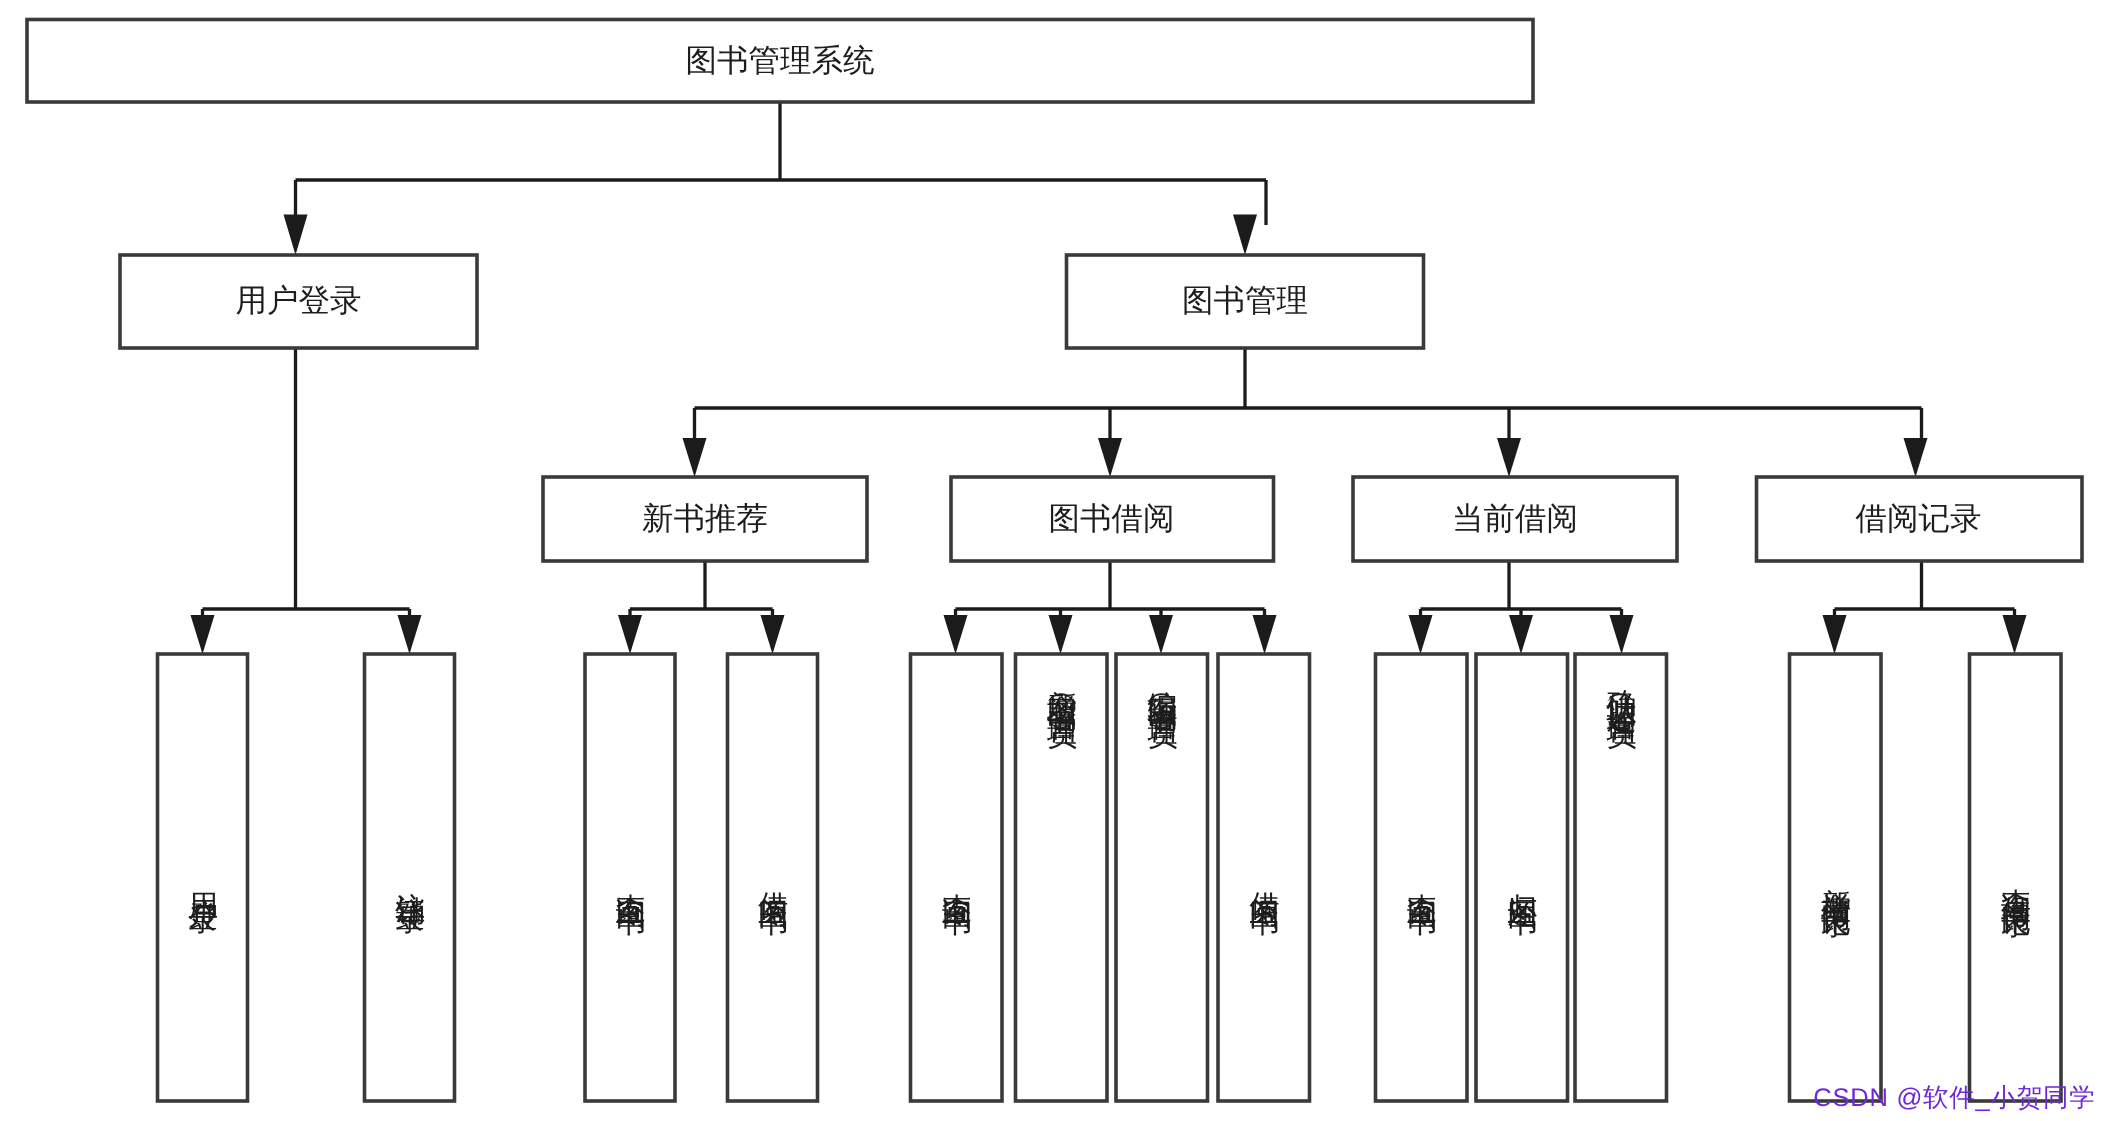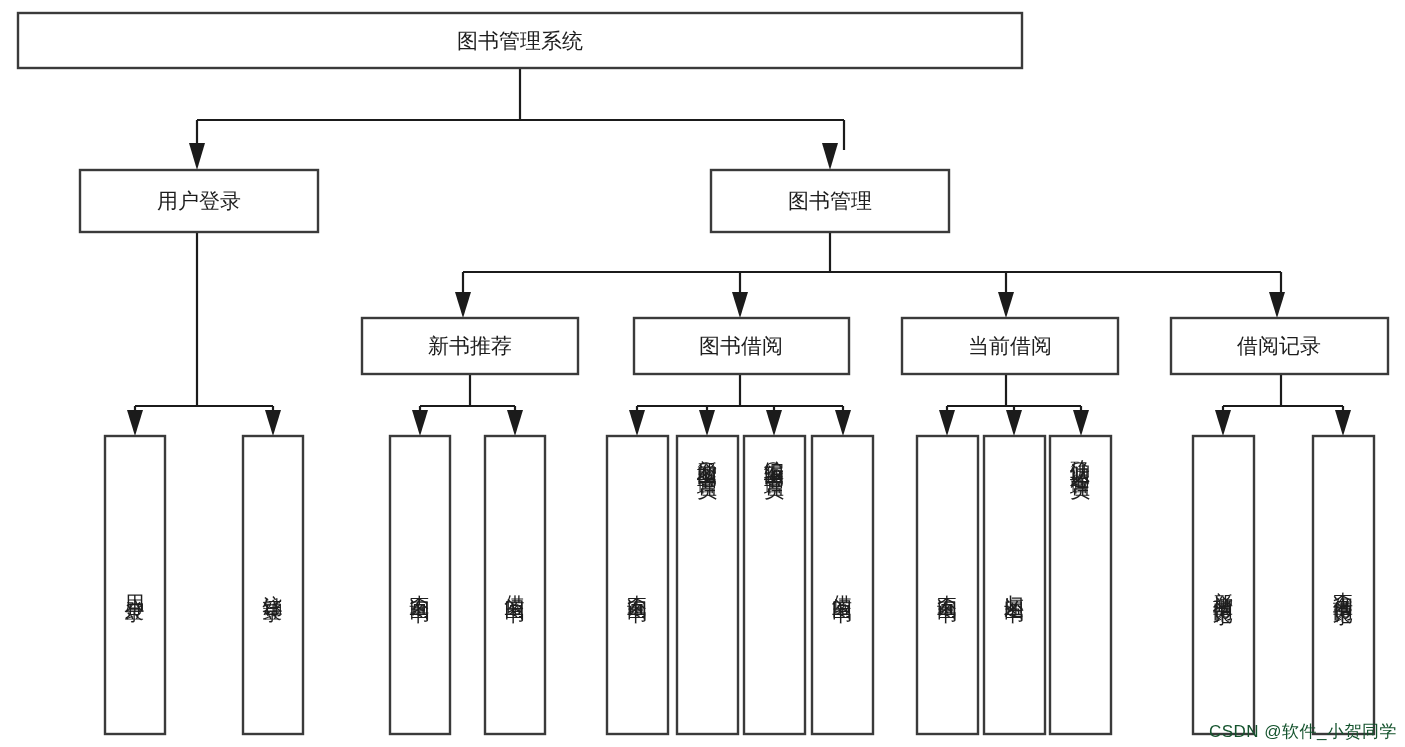--- a/index.html
+++ b/index.html
@@ -61,21 +61,21 @@
     align-items: center;
     justify-content: center;
     pointer-events: none;
   }
   #watermark {
     position: absolute;
     right: 8px;
     bottom: 4px;
     font-family: "Liberation Sans", "DejaVu Sans", sans-serif;
     font-size: 17px;
-    color: #14532d;
+    color: #6d28d9;
     letter-spacing: 0.5px;
     white-space: nowrap;
   }
 </style>
 </head>
 <body>
 
 <div id="diagram-root">
 
   <svg id="flow" viewBox="0 0 1405 747" xmlns="http://www.w3.org/2000/svg">

